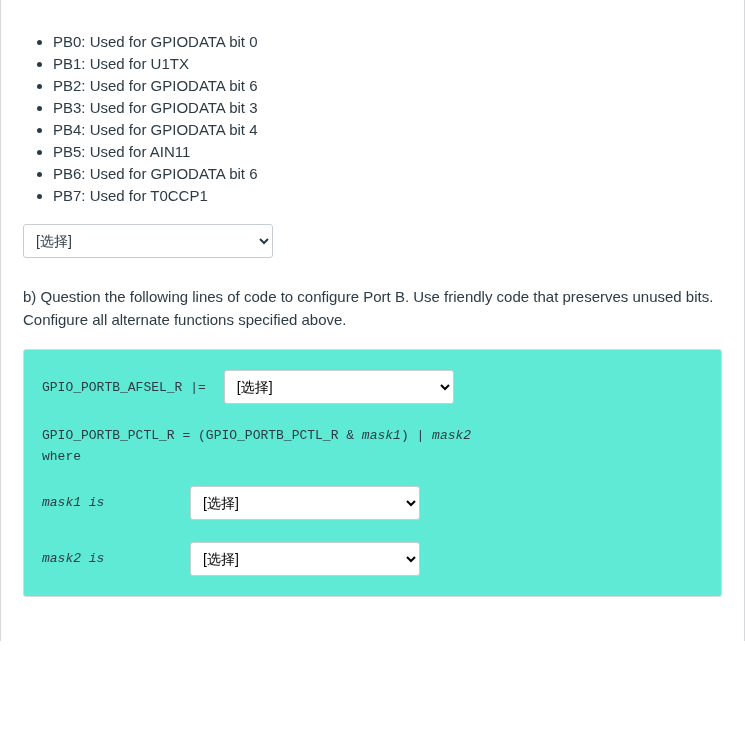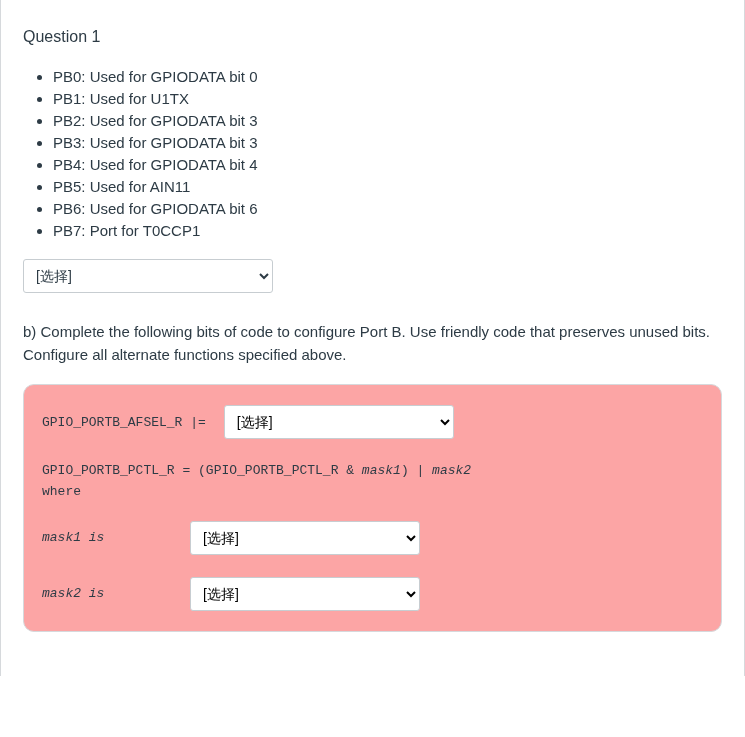--- a/index.html
+++ b/index.html
@@ -54,22 +54,22 @@
     padding: 6px 8px;
     border: 1px solid #c7cdd1;
     border-radius: 3px;
     background: #fff;
     color: #2d3b45;
     min-width: 250px;
     height: 34px;
   }
   .code-box {
     border: 1px solid #d6d9dc;
-    border-radius: 11px;
-    background: #fca5a5;
+    border-radius: 3px;
+    background: #5eead4;
     padding: 20px 18px;
   }
   .code-row {
     display: flex;
     align-items: center;
     gap: 18px;
     margin-bottom: 22px;
     flex-wrap: wrap;
   }
   .code-row:last-child { margin-bottom: 0; }
@@ -98,42 +98,41 @@
   }
   .label-col {
     min-width: 130px;
   }
 </style>
 </head>
 <body>
 
 <div class="page">
 
-  <div class="question-title">Question 1</div>
 
 
 
   <ul class="pins">
     <li>PB0: Used for GPIODATA bit 0</li>
     <li>PB1: Used for U1TX</li>
-    <li>PB2: Used for GPIODATA bit 3</li>
+    <li>PB2: Used for GPIODATA bit 6</li>
     <li>PB3: Used for GPIODATA bit 3</li>
     <li>PB4: Used for GPIODATA bit 4</li>
     <li>PB5: Used for AIN11</li>
     <li>PB6: Used for GPIODATA bit 6</li>
-    <li>PB7: Port for T0CCP1</li>
+    <li>PB7: Used for T0CCP1</li>
   </ul>
 
   <div class="part-a">
     <select class="dropdown">
       <option>[选择]</option>
     </select>
   </div>
 
-  <div class="part-b">b) Complete the following bits of code to configure Port B. Use friendly code that preserves unused bits. Configure all alternate functions specified above.</div>
+  <div class="part-b">b) Question the following lines of code to configure Port B. Use friendly code that preserves unused bits. Configure all alternate functions specified above.</div>
 
   <div class="code-box">
 
     <div class="code-row">
       <span class="mono">GPIO_PORTB_AFSEL_R |=</span>
       <select class="code-dropdown">
         <option>[选择]</option>
       </select>
     </div>
 

